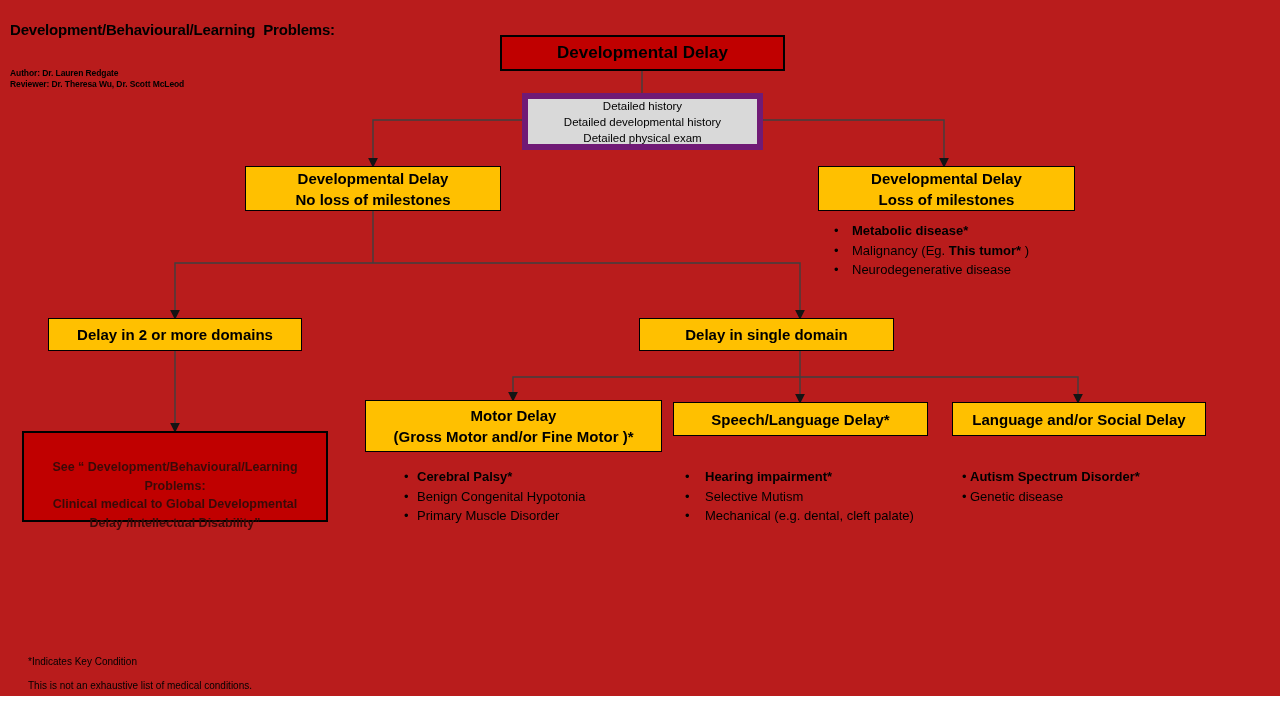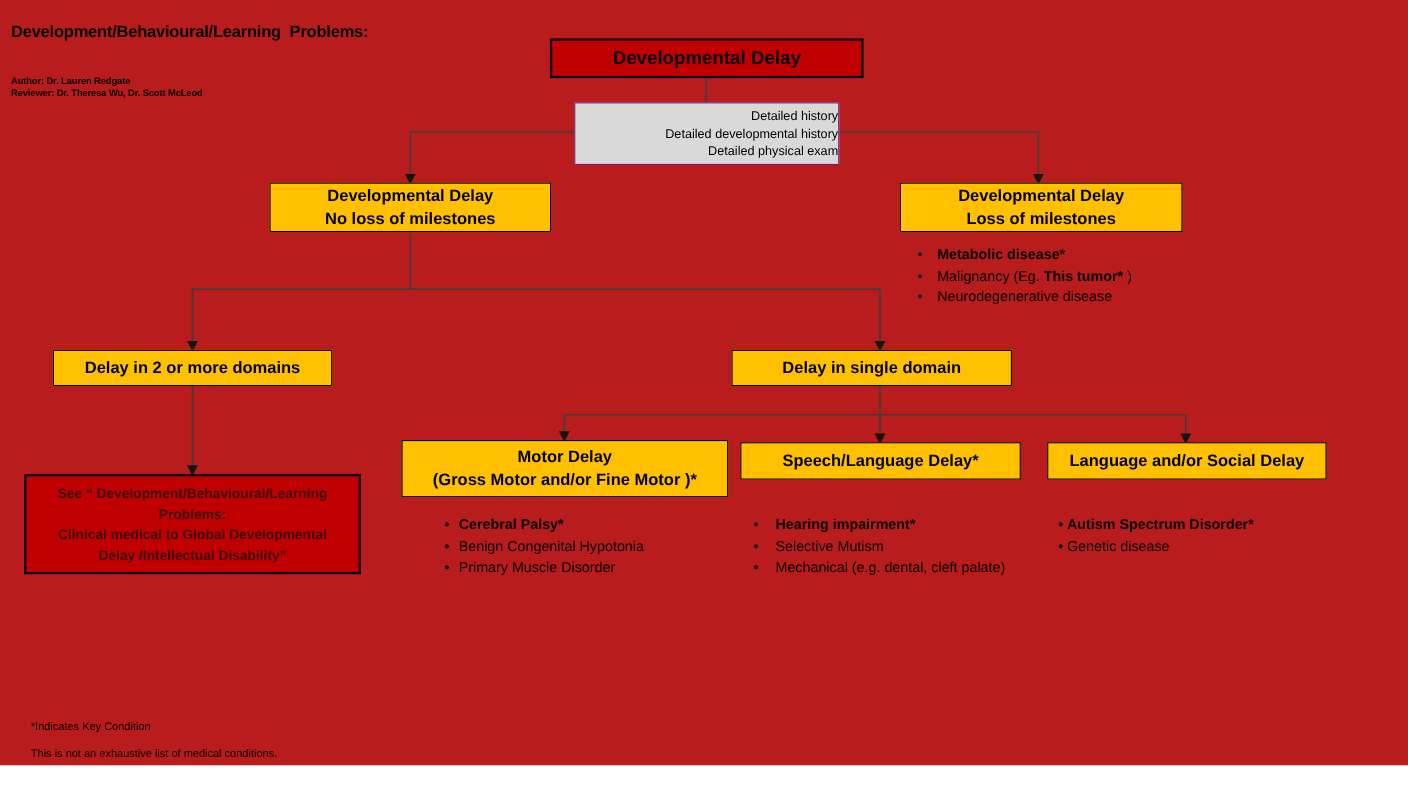--- a/index.html
+++ b/index.html
@@ -11,21 +11,21 @@
   .title{position:absolute;left:10px;top:20px;font-size:15px;font-weight:bold;
     line-height:19px;letter-spacing:-0.2px;word-spacing:4px;color:#000;}
   .credits{position:absolute;left:10px;top:68px;font-size:8.5px;font-weight:bold;
     line-height:10.5px;letter-spacing:-0.1px;color:#000;}
   
   .node{position:absolute;box-sizing:border-box;display:flex;flex-direction:column;
     align-items:center;justify-content:center;text-align:center;}
   .node .ln{display:block;}
   .red{background:#C00000;border:2px solid #000;}
   .orange{background:#FFC000;border:1.5px solid #000;font-weight:bold;font-size:15px;line-height:21px;}
-  .grayBox{background:#D9D9D9;border:1px solid #701a75;font-size:11.5px;line-height:16px;font-weight:400;align-items:flex-end;}
+  .grayBox{background:#D9D9D9;border:6px solid #701a75;font-size:11.5px;line-height:16px;font-weight:400;}
   .rootLabel{font-weight:bold;font-size:17px;color:#000;}
   .refBox{color:#3A0A08;font-weight:bold;font-size:12.5px;line-height:18.5px;padding:2px 4px;}
   
   .blist{position:absolute;font-size:13px;line-height:19.5px;}
   .blist .li{display:flex;}
   .blist .dot{flex:0 0 auto;}
   .b{font-weight:bold;}
   .w18{width:18px;}
   .w13{width:13px;}
   .w20{width:20px;}
@@ -100,25 +100,25 @@
     <div class="li">
       <span class="dot w18">•</span>
       <span>Neurodegenerative disease</span>
     </div>
   </div>
 
   <div class="node orange" style="left:48px;top:318px;width:254px;height:33px;">
     <span class="ln">Delay in 2 or more domains</span>
   </div>
 
-  <div class="node orange" style="left:665px;top:318px;width:255px;height:33px;">
+  <div class="node orange" style="left:639px;top:318px;width:255px;height:33px;">
     <span class="ln">Delay in single domain</span>
   </div>
 
-  <div class="node red refBox" style="left:22px;top:431px;width:306px;height:91px;justify-content:flex-start;padding-top:7px;">
+  <div class="node red refBox" style="left:22px;top:431px;width:306px;height:91px;justify-content:space-between;padding-top:25px;">
     <span class="ln">See “ Development/Behavioural/Learning</span>
     <span class="ln">Problems:</span>
     <span class="ln">Clinical medical to Global Developmental</span>
     <span class="ln">Delay /Intellectual Disability”</span>
   </div>
 
   <div class="node orange" style="left:365px;top:400px;width:297px;height:52px;">
     <span class="ln">Motor Delay</span>
     <span class="ln">(Gross Motor and/or Fine Motor )*</span>
   </div>

